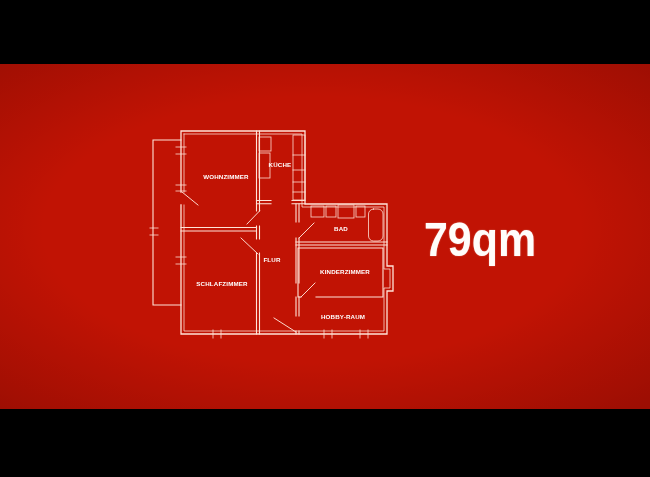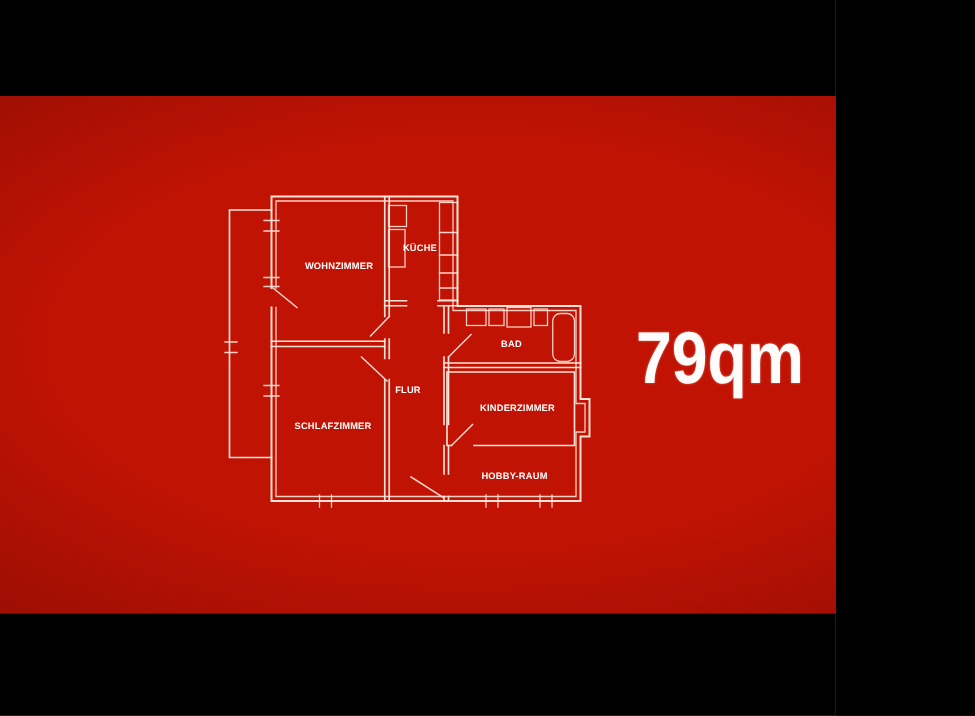--- a/index.html
+++ b/index.html
@@ -1,18 +1,18 @@
 <!DOCTYPE html>
 <html style="--bg-red: #c11304; --letterbox: #000000; --line: #ffe3d8; --label: #ffffff;"><head>
 <meta charset="utf-8">
 <style>
   html,body { margin:0; padding:0; background:#000; }
   .stage {
-    position:relative; width:557px; height:477px; overflow:hidden;
-    background:#a16207; font-family:"Liberation Sans", sans-serif;
+    position:relative; width:650px; height:477px; overflow:hidden;
+    background:#15803d; font-family:"Liberation Sans", sans-serif;
   }
   .letterbox { position:absolute; left:0; width:650px; background:var(--letterbox,#000); }
   .letterbox.top { top:0; height:64px; }
   .letterbox.bottom { top:409px; height:68px; }
   .red-area {
     position:absolute; left:0; top:64px; width:650px; height:345px;
     background:var(--bg-red,#c11304);
   }
   .red-area::after {
     content:""; position:absolute; inset:0;

